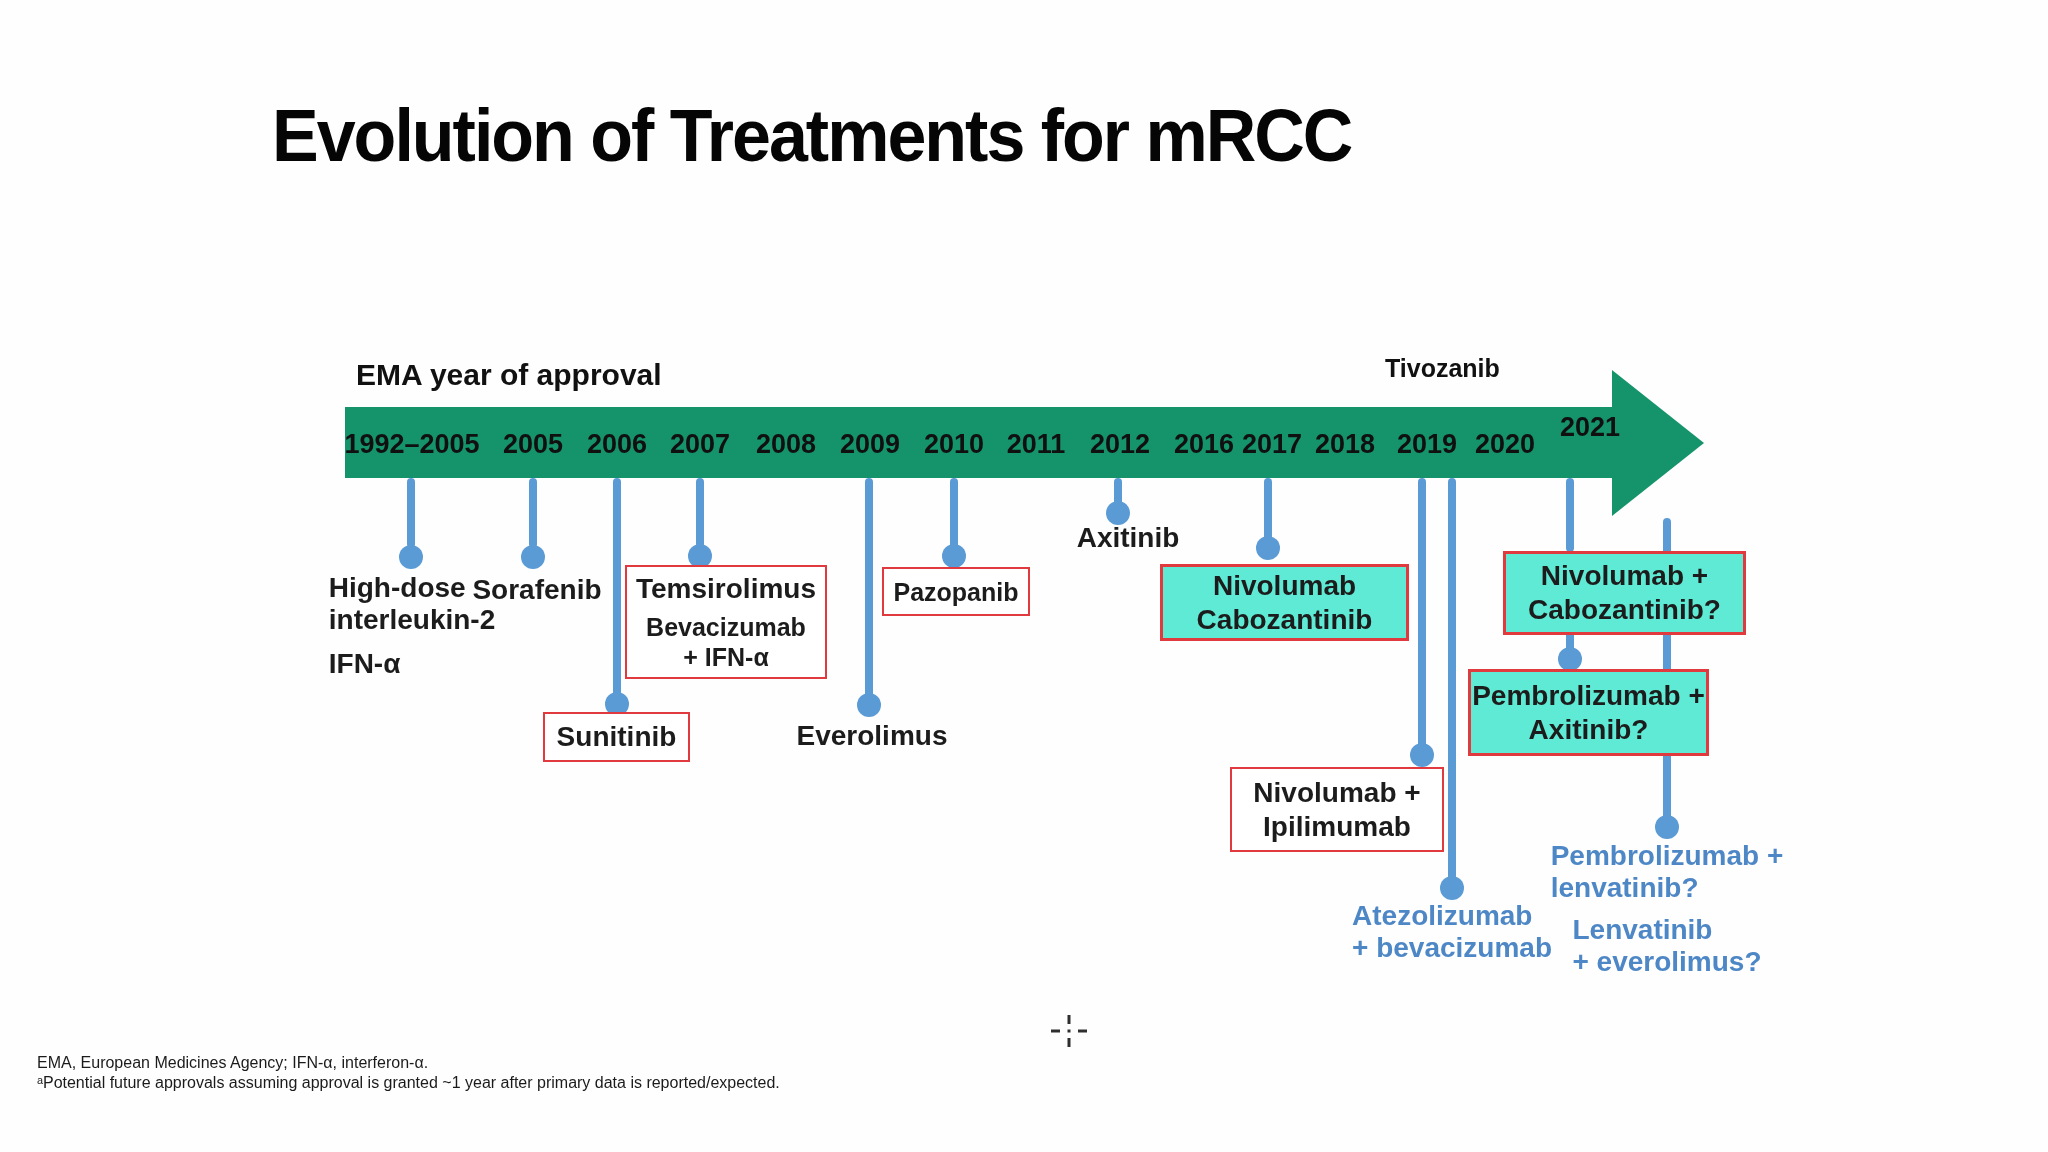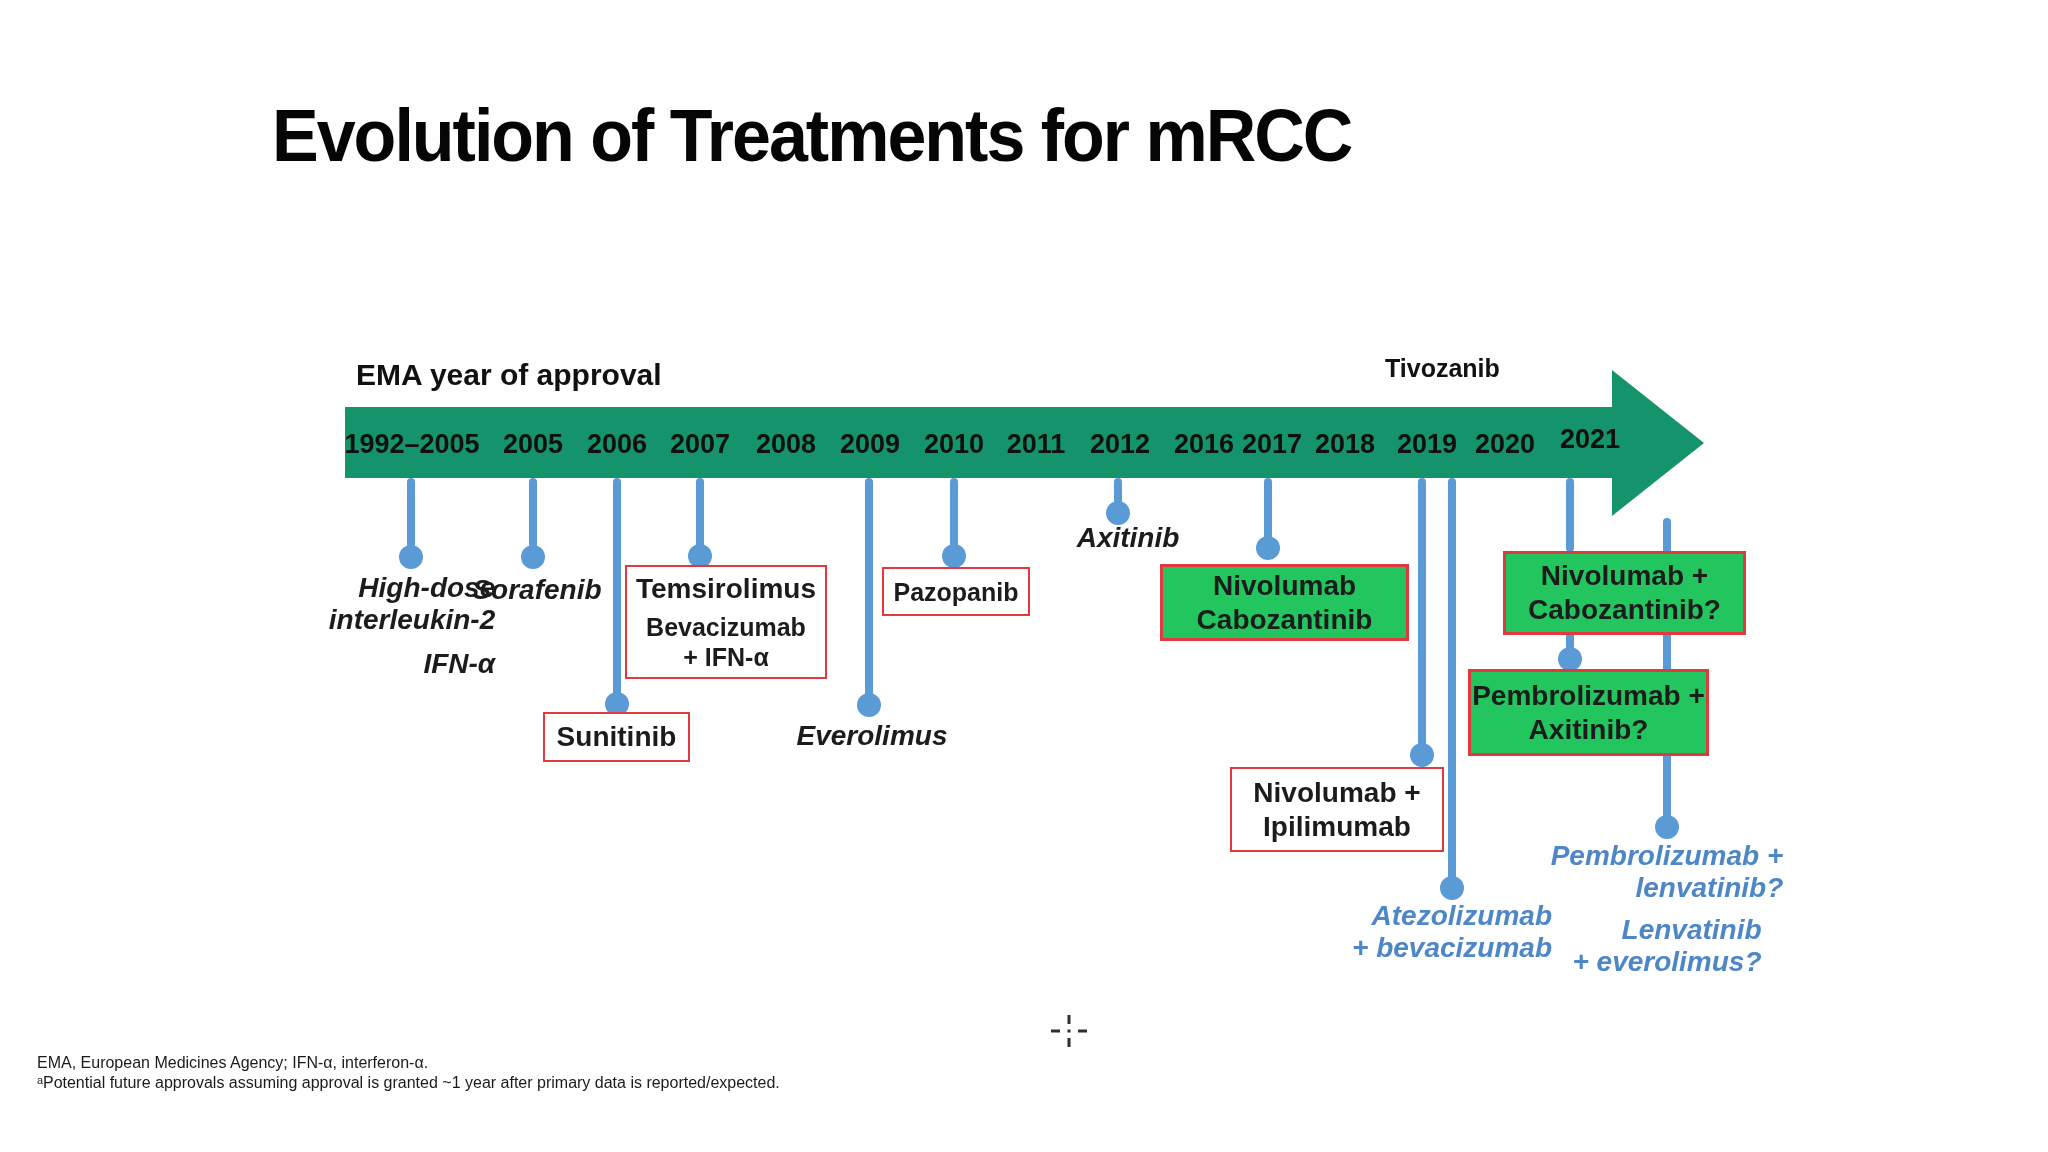--- a/index.html
+++ b/index.html
@@ -13,23 +13,23 @@
   .arrowhead{position:absolute;left:1612px;top:370px;width:0;height:0;z-index:0;
              border-top:73px solid transparent;border-bottom:73px solid transparent;
              border-left:92px solid #15946B;}
   .year{position:absolute;top:429px;transform:translateX(-50%);font-size:27px;
         font-weight:bold;color:#101010;z-index:3;white-space:nowrap;}
   .vline{position:absolute;width:8px;background:#5B9BD5;border-radius:4px;z-index:1;}
   .dot{position:absolute;width:24px;height:24px;border-radius:50%;background:#5B9BD5;z-index:1;}
   .rbox{position:absolute;z-index:2;background:#fff;border:2px solid #E03A3E;
         display:flex;flex-direction:column;align-items:center;justify-content:center;
         text-align:center;font-weight:bold;color:#1c1c1c;}
-  .rbox.gray{background:#22c55e;border-width:3px;}
-  .lbl{position:absolute;transform:translateX(-50%);text-align:right;font-weight:bold;
-       font-size:28px;line-height:32px;color:#1c1c1c;z-index:2;white-space:nowrap;font-style:italic;}
+  .rbox.gray{background:#5eead4;border-width:3px;}
+  .lbl{position:absolute;transform:translateX(-50%);text-align:left;font-weight:bold;
+       font-size:28px;line-height:32px;color:#1c1c1c;z-index:2;white-space:nowrap;}
   .blue{color:#4E87C6;}
   .fs28{font-size:28px;line-height:34px;text-align:right;}
   .fs25{font-size:25px;line-height:30px;}
   .footnote{position:absolute;left:37px;font-size:16px;color:#1b1b1b;z-index:2;white-space:nowrap;margin-top:6px;}
   .crosshair{position:absolute;left:1048px;top:1012px;z-index:4;}
 </style>
 </head>
 <body>
 
 <div id="stage">
@@ -49,21 +49,21 @@
   <span class="year" style="left:786px">2008</span>
   <span class="year" style="left:870px">2009</span>
   <span class="year" style="left:954px">2010</span>
   <span class="year" style="left:1036px">2011</span>
   <span class="year" style="left:1120px">2012</span>
   <span class="year" style="left:1204px">2016</span>
   <span class="year" style="left:1272px">2017</span>
   <span class="year" style="left:1345px">2018</span>
   <span class="year" style="left:1427px">2019</span>
   <span class="year" style="left:1505px">2020</span>
-  <span class="year" style="left:1590px;top:424px">2021</span>
+  <span class="year" style="left:1590px;top:412px">2021</span>
 
   <div class="vline" style="left:407px;top:478px;height:70px"></div>
   <div class="dot" style="left:399px;top:545px"></div>
 
   <div class="vline" style="left:529px;top:478px;height:70px"></div>
   <div class="dot" style="left:521px;top:545px"></div>
 
   <div class="vline" style="left:613px;top:478px;height:222px"></div>
   <div class="dot" style="left:605px;top:692px"></div>
 

